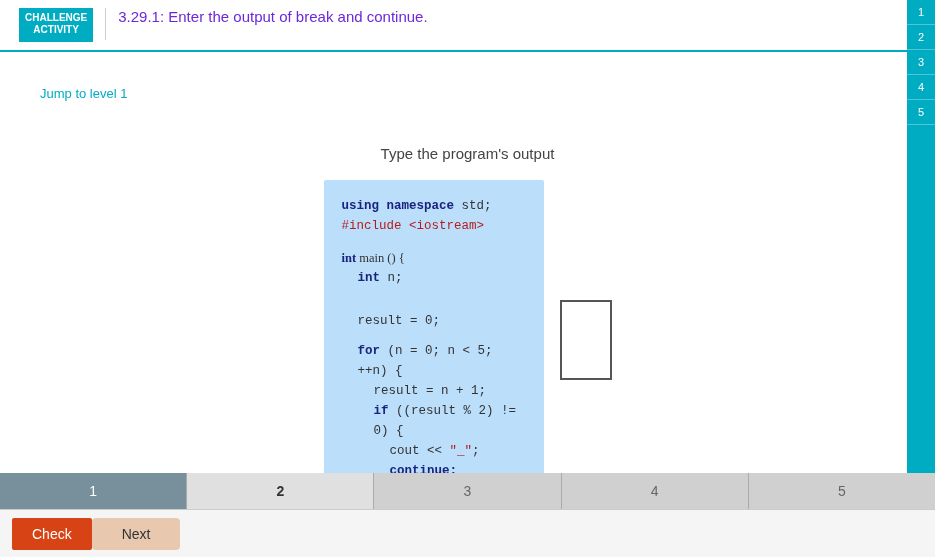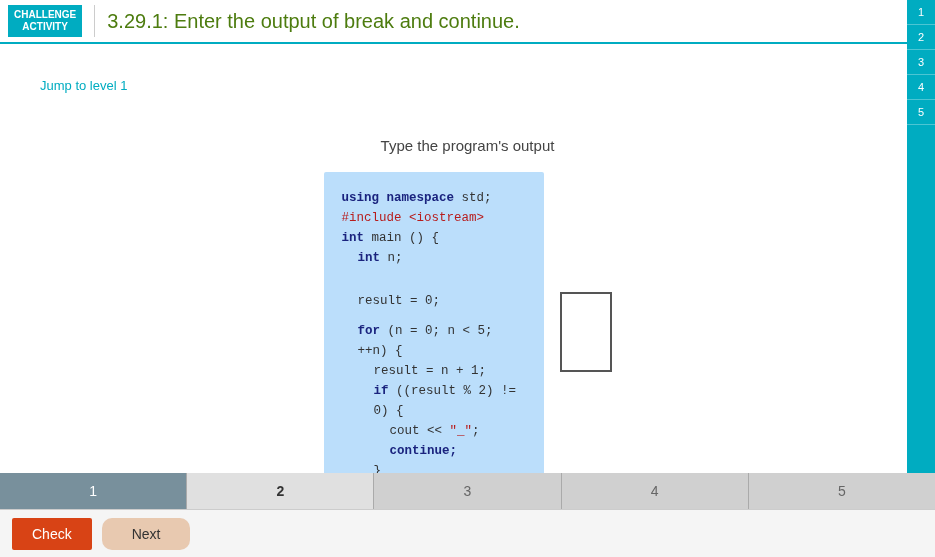--- a/index.html
+++ b/index.html
@@ -1,39 +1,38 @@
 <!DOCTYPE html>
 <html><head>
   <meta charset="utf-8">
   <style>
     * { box-sizing: border-box; margin: 0; padding: 0; }
     body { font-family: Arial, sans-serif; background: #fff; width: 935px; height: 557px; overflow: hidden; position: relative; }
 
     
     .header {
       display: flex;
-      align-items: center;
       border-bottom: 2px solid #00acc1;
-      padding: 8px 8px;
-      height: 44px;
+      padding: 8px 19px;
+      height: 52px;
     }
     .header-badge {
       background: #00acc1;
       color: #fff;
       font-size: 10px;
       font-weight: bold;
       padding: 4px 6px;
       line-height: 1.2;
       text-align: center;
       margin-right: 12px;
       text-transform: uppercase;
     }
     .header-title {
-      font-size: 20px;
-      color: #4d7c0f;
+      font-size: 15px;
+      color: #6d28d9;
     }
 
     
     .jump-link {
       color: #00acc1;
       font-size: 13px;
       padding: 12px 20px;
       display: inline-block;
       cursor: pointer;
       text-decoration: none;
@@ -118,40 +117,39 @@
       position: absolute;
       bottom: 0;
       left: 0;
       width: 935px;
       height: 48px;
       background: #f5f5f5;
       border-top: 1px solid #ccc;
       display: flex;
       align-items: center;
       padding: 0 12px;
-      gap: 10px;
     }
 
     .btn-check {
       background: #d84315;
       color: #fff;
       border: none;
       padding: 8px 20px;
       font-size: 14px;
       cursor: pointer;
       border-radius: 2px;
     }
     .btn-next {
       background: #e8c9b0;
       color: #333;
       border: none;
       padding: 8px 30px;
       font-size: 14px;
       cursor: pointer;
-      border-radius: 10px;
+      border-radius: 4px;
     }
 
     
     .right-sidebar {
       position: absolute;
       right: 0;
       top: 0;
       width: 28px;
       background: #00acc1;
       height: 100%;
@@ -191,21 +189,21 @@
 </div>
 
 <div class="main-content">
   <div class="prompt-title">Type the program's output</div>
 
   <div class="code-area">
 
     <div class="code-block">
       <div><span class="kw-blue">using namespace</span><span class="normal"> std;</span></div>
       <div><span class="cm-red">#include &lt;iostream&gt;</span></div>
-      <div style="margin-top:0;"><span class="kw-blue">int</span><span class="normal"> main () {</span></div>
+      <div style="margin-top:12px;font-family:Liberation Serif, serif;"><span class="kw-blue">int</span><span class="normal"> main () {</span></div>
       <div style="padding-left:16px;"><span class="kw-blue">int</span><span class="normal"> n;</span></div>
       <div style="margin-top:23px; padding-left:16px;"><span class="normal">result = 0;</span></div>
       <div style="margin-top:10px; padding-left:16px;"><span class="kw-blue">for</span><span class="normal"> (n = 0; n &lt; 5; ++n) {</span></div>
       <div style="padding-left:32px;"><span class="normal">result = n + 1;</span></div>
       <div style="padding-left:32px;"><span class="kw-blue">if</span><span class="normal"> ((result % 2) != 0) {</span></div>
       <div style="padding-left:48px;"><span class="normal">cout &lt;&lt; </span><span class="str-red">"_"</span><span class="normal">;</span></div>
       <div style="padding-left:48px;"><span class="kw-blue">continue;</span></div>
       <div style="padding-left:32px;"><span class="normal">}</span></div>
       <div style="padding-left:32px;"><span class="normal">cout &lt;&lt; result;</span></div>
       <div style="padding-left:16px;"><span class="normal">}</span></div>

